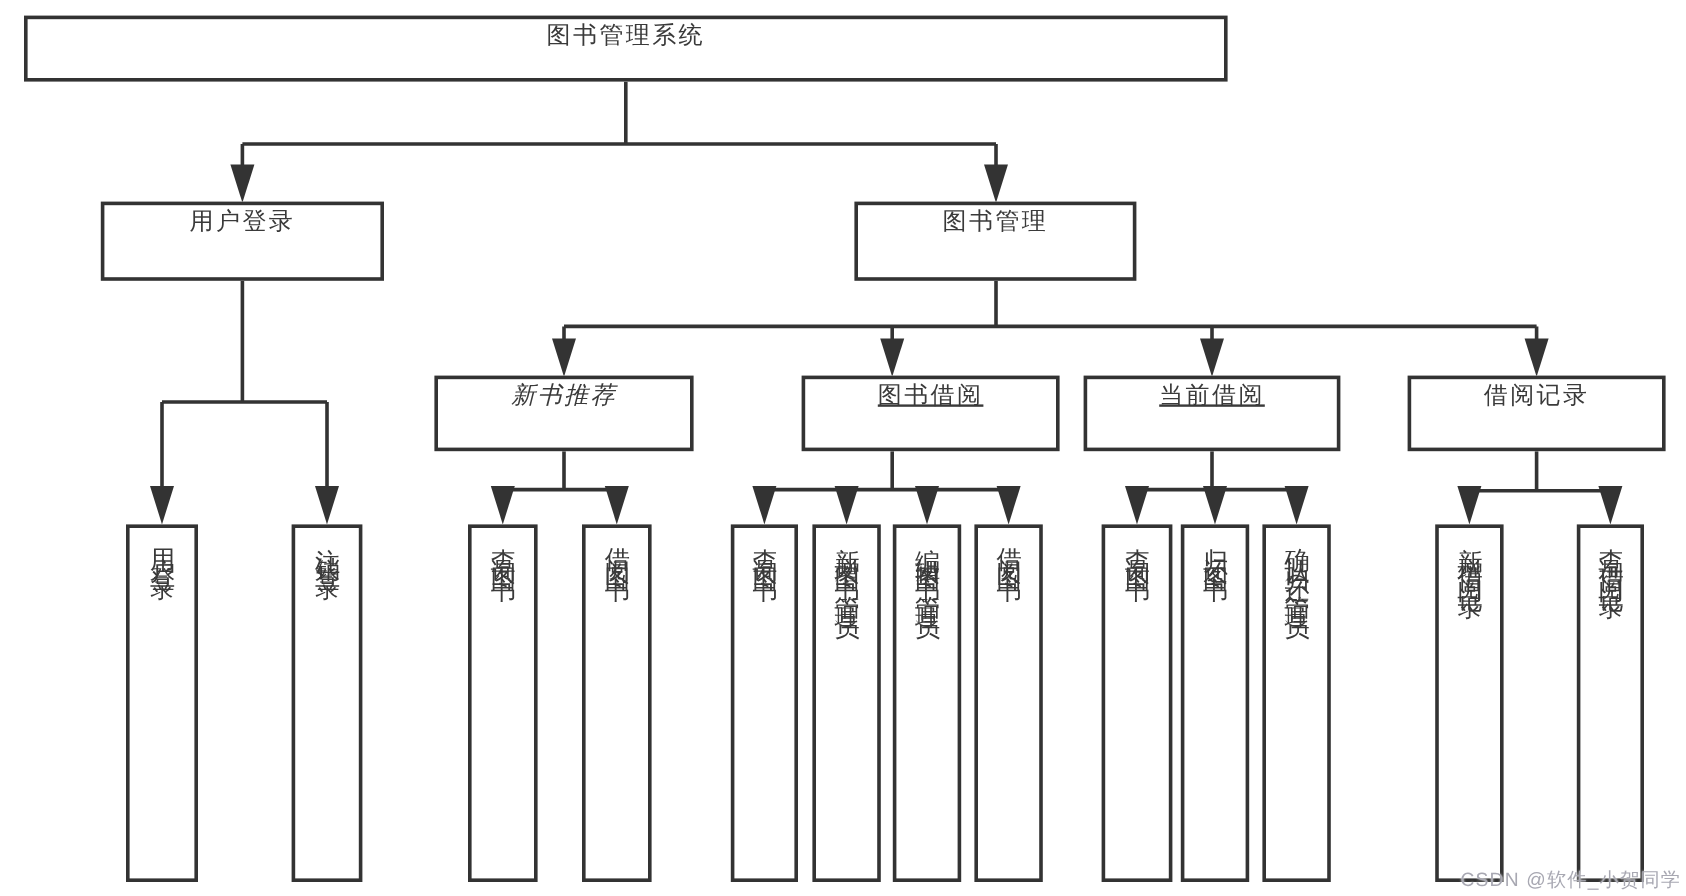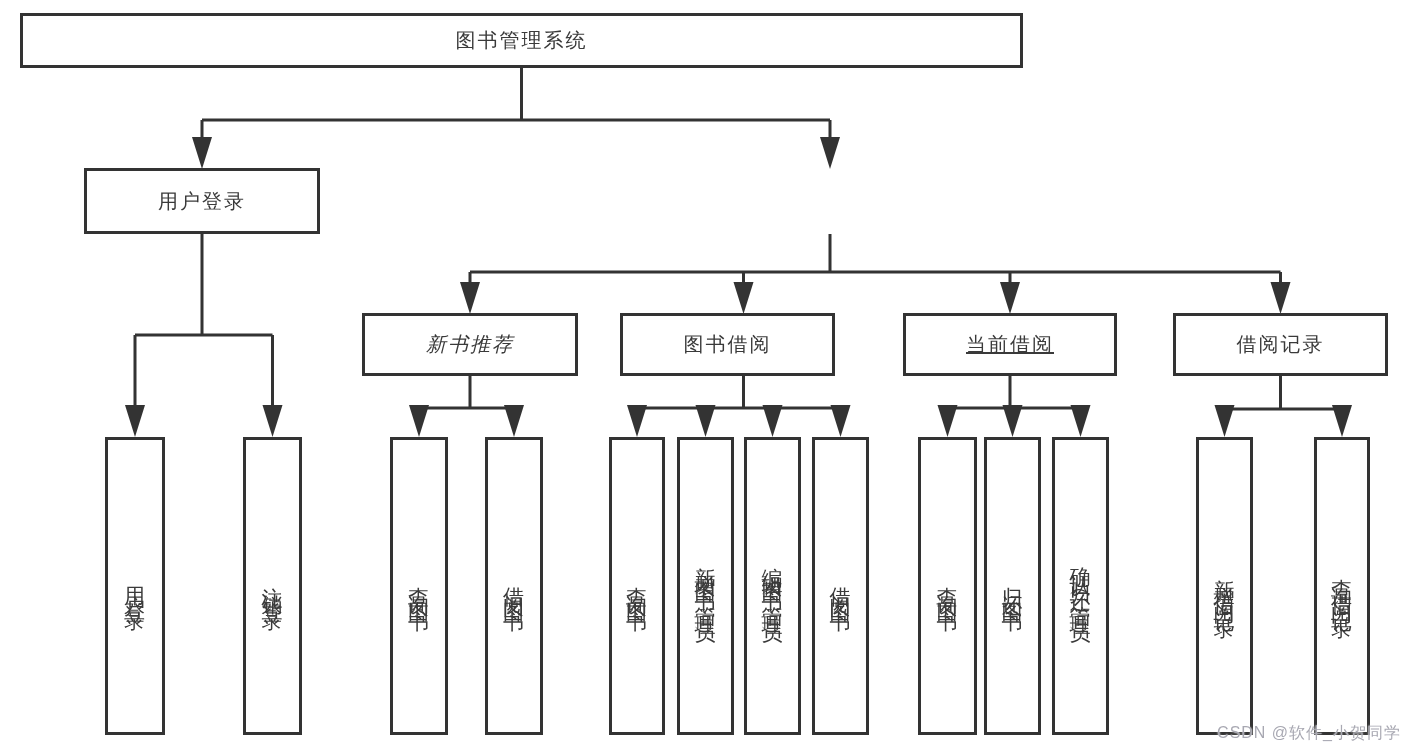--- a/index.html
+++ b/index.html
@@ -9,21 +9,21 @@
     font-family:"Liberation Sans",sans-serif;
     overflow:hidden;
   }
   .edges{position:absolute;left:0;top:0;width:1405px;height:747px;}
   .edge{stroke:var(--line,#333333);stroke-width:3;fill:none;}
   .arrow{fill:var(--line,#333333);}
   .node{
     position:absolute;box-sizing:border-box;
     border:3px solid var(--line,#333333);
     background:#ffffff;
-    display:flex;align-items:center;justify-content:center;
+    display:flex;align-items:flex-start;justify-content:center;
     color:var(--text,#3a3a3a);
   }
   .h{font-size:20px;letter-spacing:2px;white-space:nowrap;}
   .v span{
     writing-mode:vertical-rl;text-orientation:mixed;
     font-size:21px;letter-spacing:8px;line-height:1;
   }
   .watermark{
     position:absolute;right:4px;bottom:3px;
     font-size:16px;letter-spacing:1px;
@@ -73,25 +73,28 @@
     <polygon class="arrow" points="1332,405 1352,405 1342,437"></polygon>
   </svg>
 
   <div class="node h" style="left:20px;top:13px;width:1003px;height:55px;">
     <span>图书管理系统</span>
   </div>
 
   <div class="node h" style="left:84px;top:168px;width:236px;height:66px;">
     <span>用户登录</span>
   </div>
+  <div class="node h" style="left:712px;top:168px;width:235px;height:66px;">
+    <span>图书管理</span>
+  </div>
 
   <div class="node h" style="left:362px;top:313px;width:216px;height:63px;font-style:italic;">
     <span>新书推荐</span>
   </div>
-  <div class="node h" style="left:620px;top:313px;width:215px;height:63px;">
+  <div class="node h" style="left:668px;top:313px;width:215px;height:63px;text-decoration:underline;">
     <span>图书借阅</span>
   </div>
   <div class="node h" style="left:903px;top:313px;width:214px;height:63px;text-decoration:underline;">
     <span>当前借阅</span>
   </div>
   <div class="node h" style="left:1173px;top:313px;width:215px;height:63px;">
     <span>借阅记录</span>
   </div>
 
   <div class="node v" style="left:105px;top:437px;width:60px;height:298px;">

